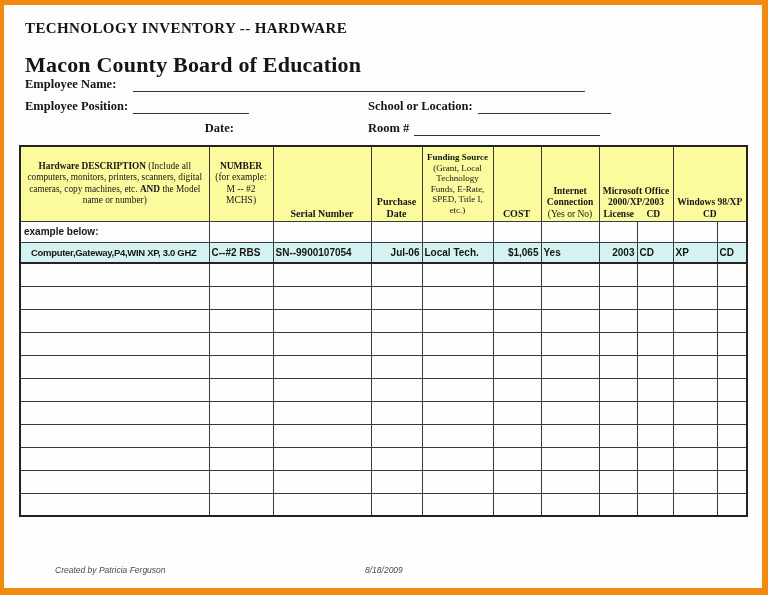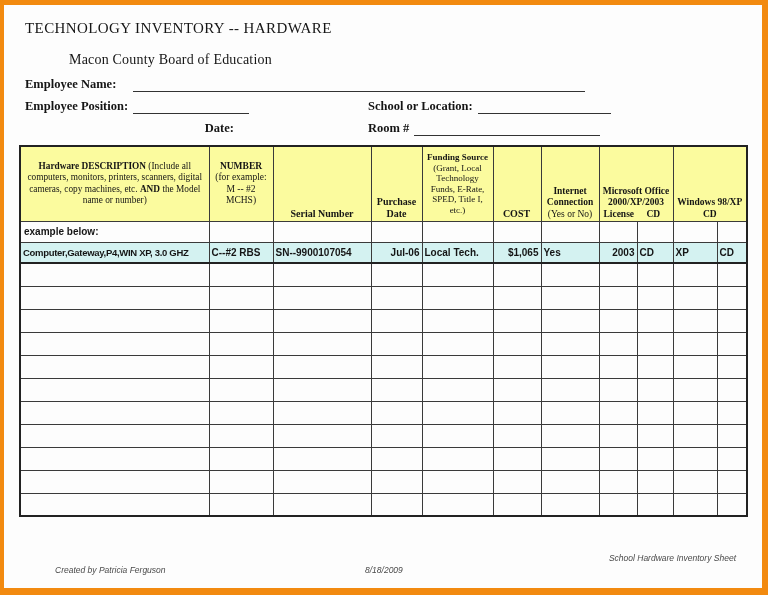--- a/index.html
+++ b/index.html
@@ -19,25 +19,25 @@
     font-family:"Liberation Serif", serif;
     color:var(--ink);
   }
   .frame{
     position:absolute;inset:0;z-index:50;pointer-events:none;
     border-style:solid;border-color:var(--frame);
     border-width:5px 6px 7px 4px;
   }
   .doc-title{
     position:absolute;left:25px;top:20px;
-    font-size:15px;font-weight:normal;letter-spacing:.4px;text-align:center;
+    font-size:15px;font-weight:bold;letter-spacing:.4px;text-align:center;
   }
   .org-title{
     position:absolute;left:25px;top:52px;
-    font-size:14px;font-weight:normal;letter-spacing:.2px;margin-left:44px;
+    font-size:22px;font-weight:bold;letter-spacing:.2px;
   }
   .field-line{
     position:absolute;display:flex;align-items:flex-end;
     font-size:12.5px;font-weight:bold;white-space:nowrap;
   }
   .field-line .uline{
     display:inline-block;height:13px;margin-left:5px;
     border-bottom:1.2px solid #333;
   }
   .fl-name{left:25px;top:77px;gap:12px;}
@@ -93,21 +93,21 @@
     padding:1px 3px;white-space:nowrap;
   }
   tr.ex-row{height:21px;}
   tr.ex-row td{
     background:var(--example-bg);
     font-family:"Liberation Sans",sans-serif;
     font-weight:bold;font-size:10px;
     padding:1px 2px;white-space:nowrap;
     border-bottom:2px solid #222;
   }
-  tr.ex-row td.c-desc{font-size:9.5px;letter-spacing:-0.3px;padding-left:2px;}
+  tr.ex-row td.c-desc{font-size:9.5px;letter-spacing:-0.3px;padding-left:10px;}
   .ar{text-align:right;}
   tr.empty-row{height:23px;}
   tr.empty-row td{background:#fdfdfd;}
 
   .foot{
     position:absolute;
     font-family:"Liberation Sans",sans-serif;
     font-style:italic;font-size:8.5px;color:var(--foot);
     line-height:12px;
   }
@@ -378,14 +378,13 @@
     <td></td>
     <td></td>
     <td></td>
   </tr>
 </tbody>
 </table>
 
 <div class="foot foot-created">Created by Patricia Ferguson</div>
 <div class="foot foot-date">8/18/2009</div>
 <div class="foot foot-right">
-  <div>School Hardware Inventory Sheet</div>
 </div>
 
 </body></html>

